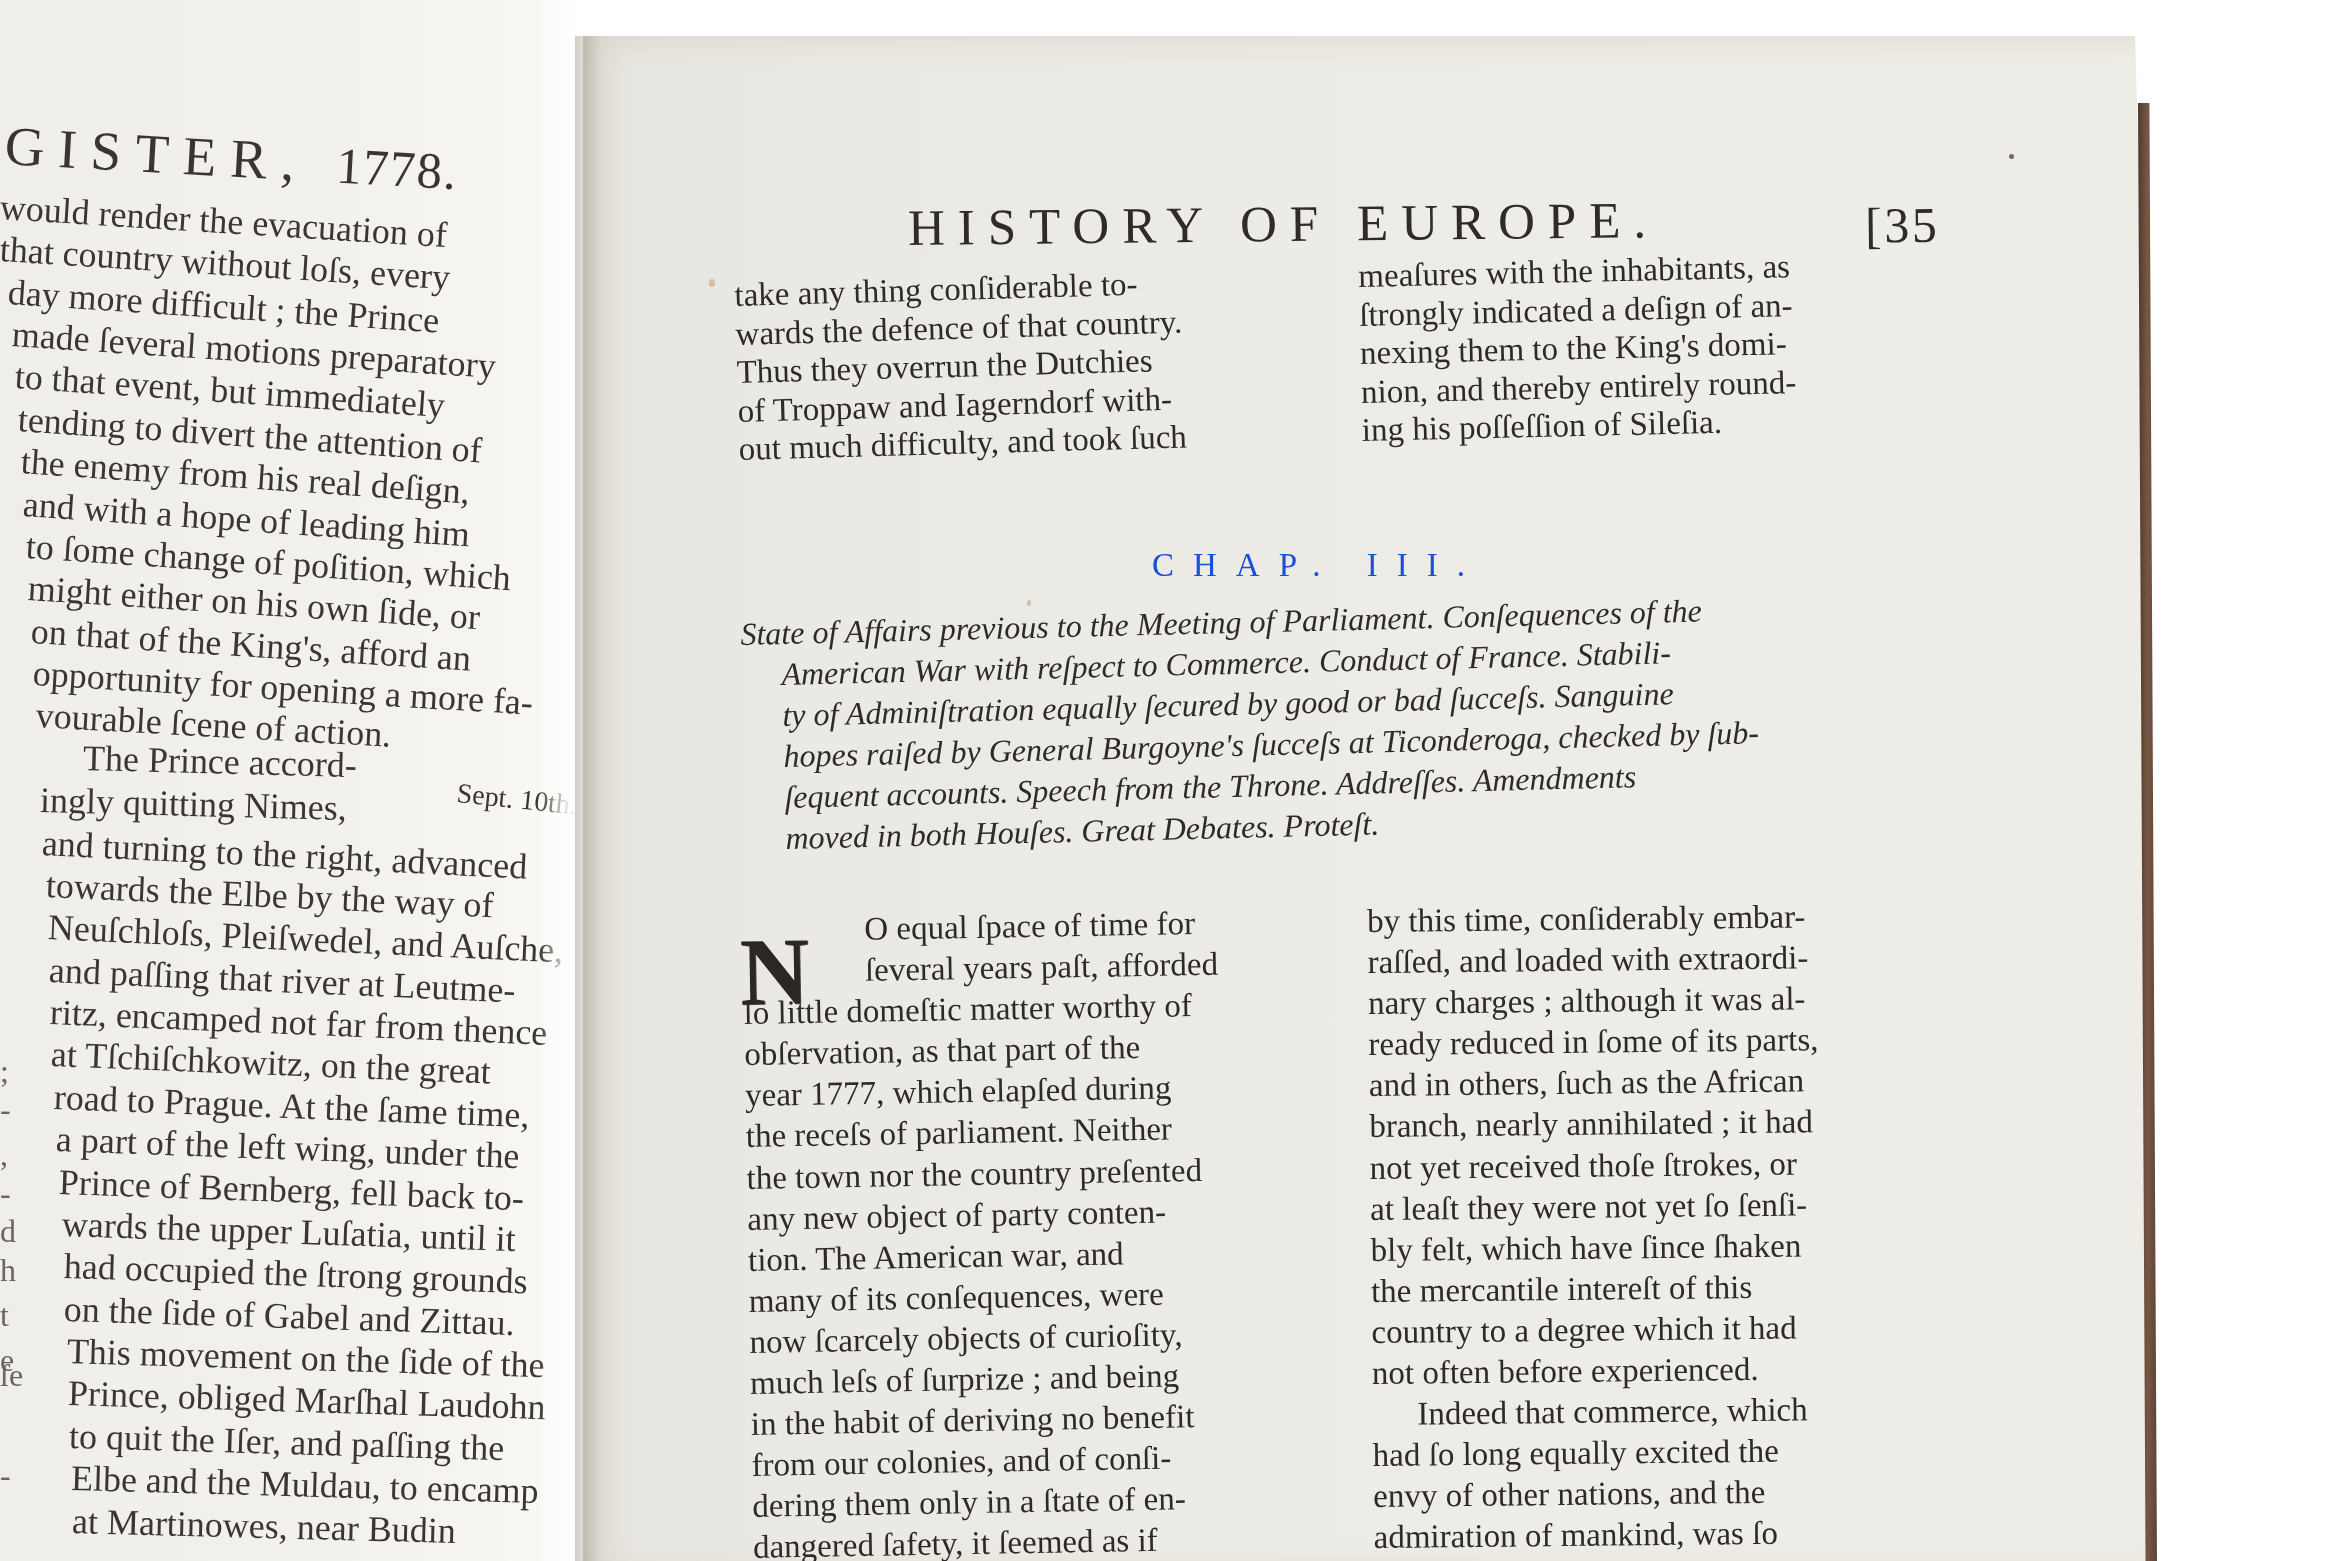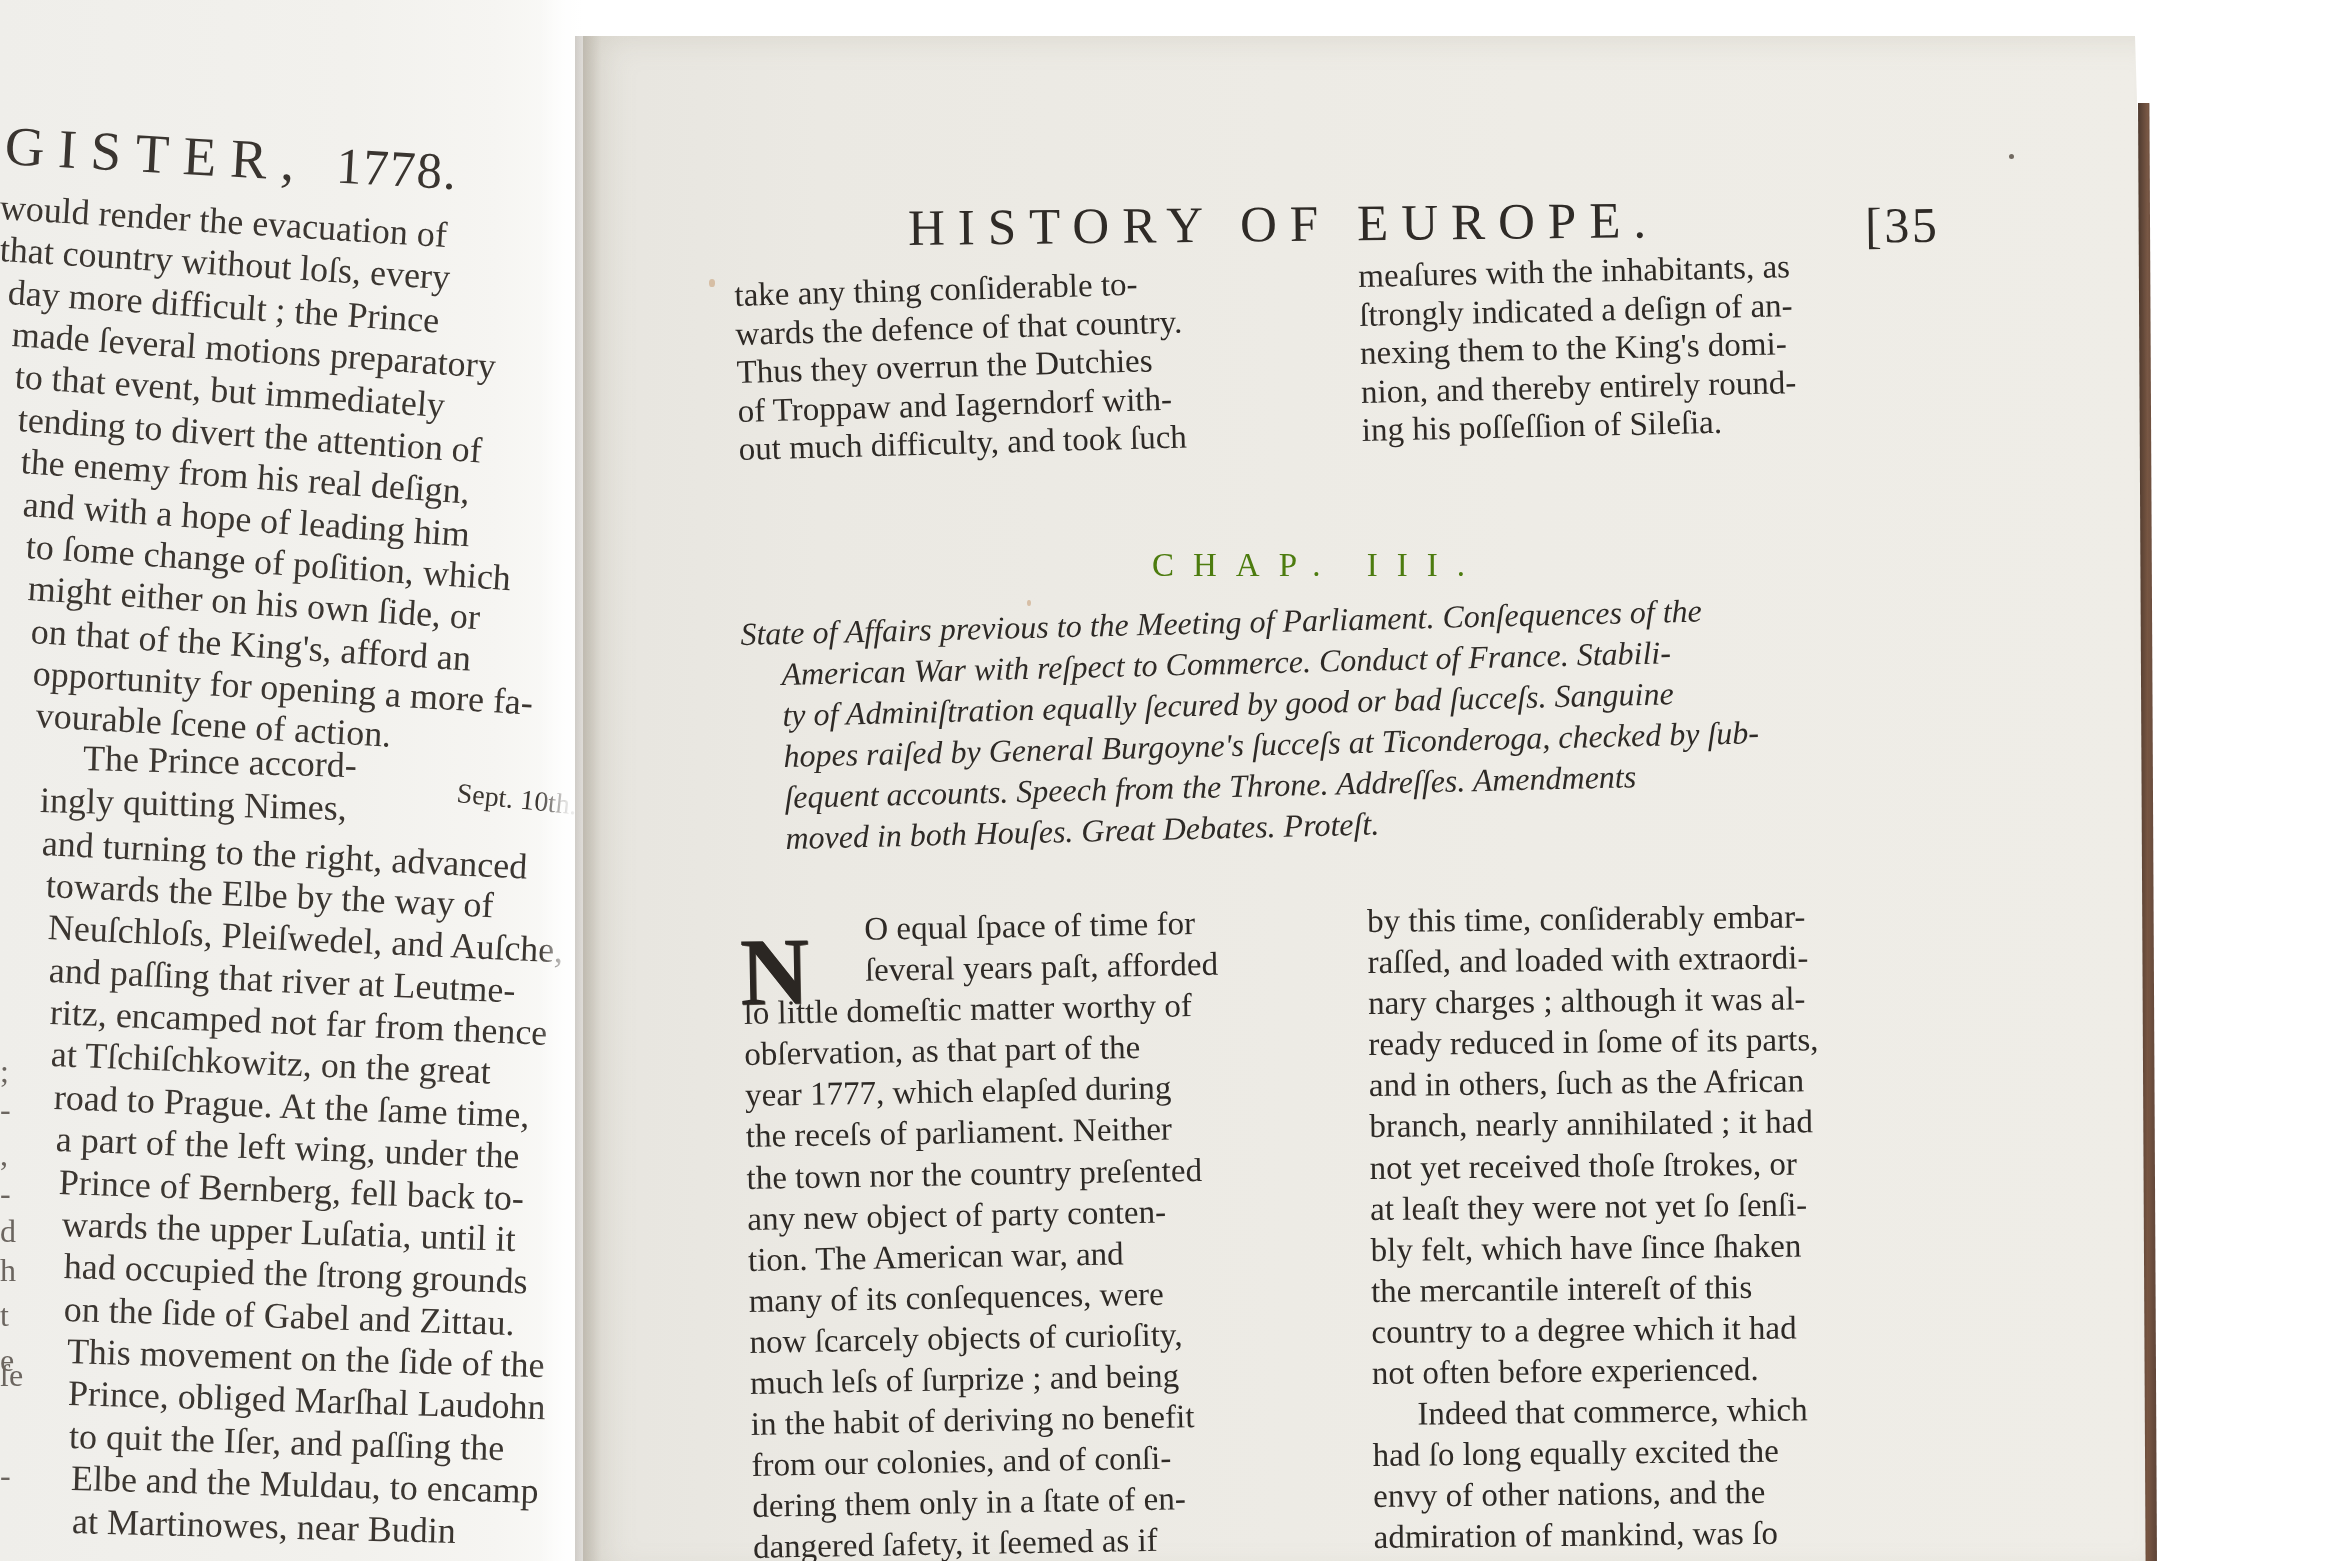--- a/index.html
+++ b/index.html
@@ -79,21 +79,21 @@
   }
   .col .ln {
     position: absolute; left: 0; white-space: nowrap;
     font-size: 33px; line-height: 1; color: #2e2a26;
   }
   .col-top-a { left: 734px; top: 279px; transform: rotate(-1.6deg); transform-origin: left top; }
   .col-top-b { left: 1358px; top: 260px; transform: rotate(-1.3deg); transform-origin: left top; }
 
   .chapter-title {
     position: absolute; left: 1152px; top: 547px;
-    font-size: 33px; letter-spacing: 19px; color: #4d7c0f; white-space: nowrap;
+    font-size: 33px; letter-spacing: 19px; color: #1d4ed8; white-space: nowrap;
   }
   .summary {
     position: absolute; left: 740px; top: 616px; width: 1220px;
     transform: rotate(-1.4deg); transform-origin: left top;
   }
   .summary .ln {
     position: absolute; white-space: nowrap;
     font-style: italic; font-size: 32px; color: #2e2a26;
   }
 

